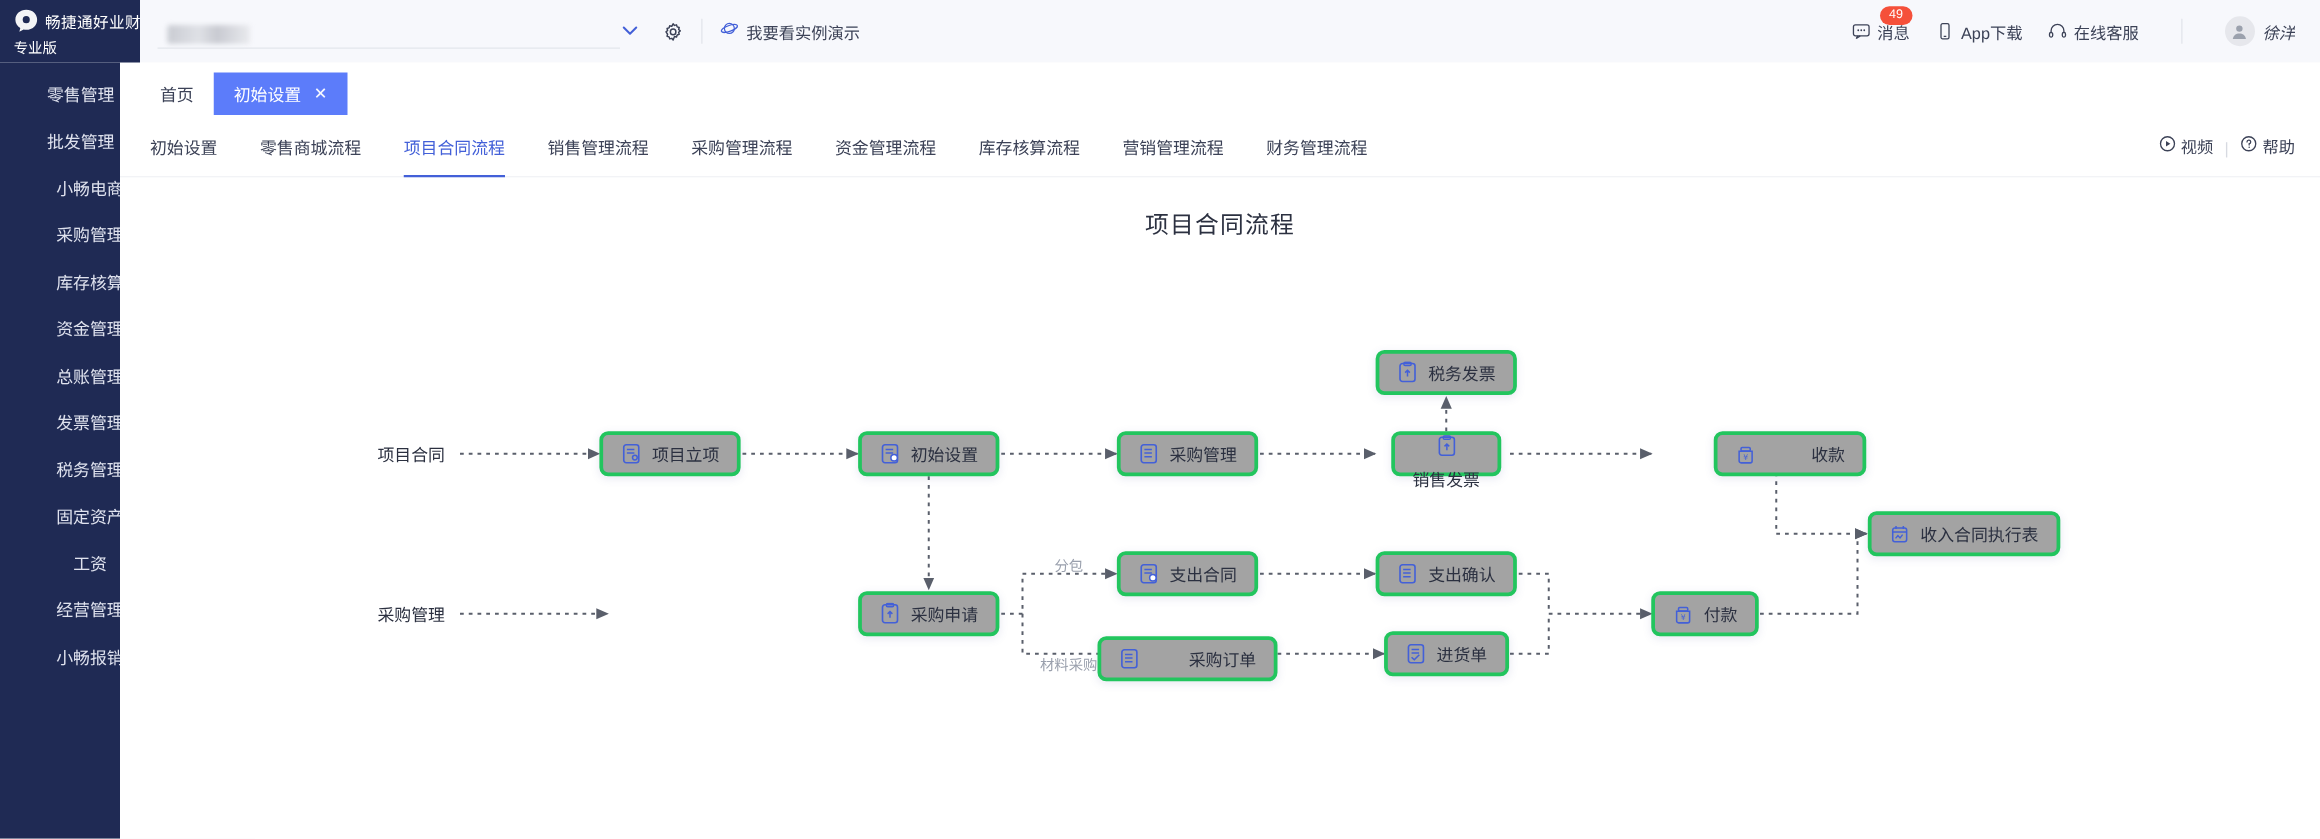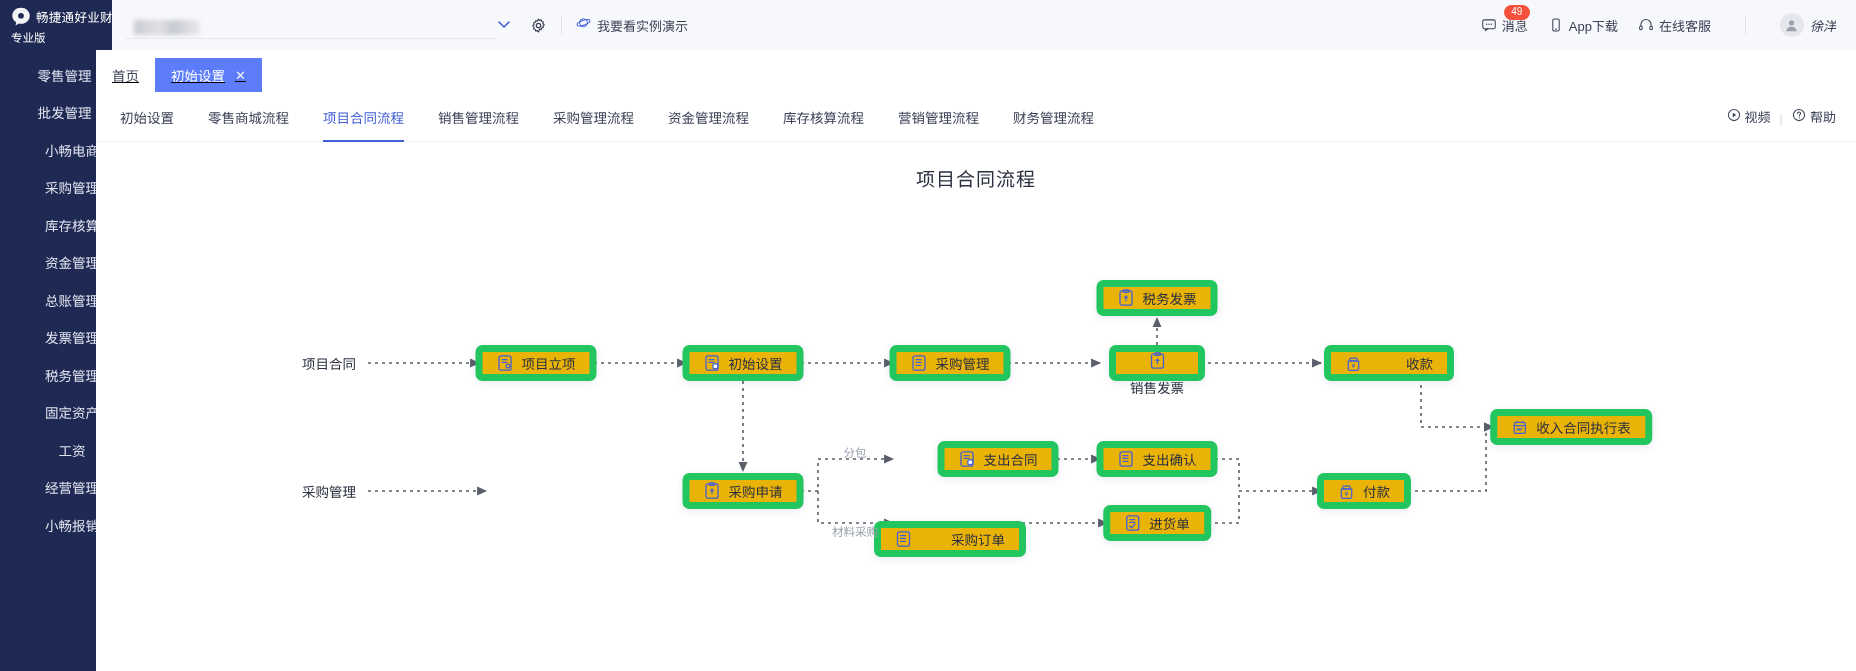--- a/index.html
+++ b/index.html
@@ -54,21 +54,21 @@
   .sidebar { width: 96px; background: #1f2a54; flex: 0 0 96px; padding-top: 6px; }
   .side-item {
     height: 37.5px; display: flex; align-items: center; justify-content: center;
     color: #dfe2ee; font-size: 13.5px; gap: 6px; cursor: pointer; white-space: nowrap; padding-left: 48px;
   }
   .caret { font-size: 9px; color: #dfe2ee; }
 
   .content { flex: 1; background: #f7f8fa; display: flex; flex-direction: column; min-width: 0; }
 
   
-  .tabstrip { height: 42px; background: #fff; display: flex; align-items: flex-end; padding-left: 0; flex: 0 0 42px; text-decoration: underline; }
+  .tabstrip { height: 42px; background: #fff; display: flex; align-items: flex-end; padding-left: 16px; flex: 0 0 42px; }
   .tab { height: 34px; display: flex; align-items: center; padding: 0 16px; font-size: 13.5px; color: #3c4257; cursor: pointer; }
   .tab.active { background: #5c7cfa; color: #fff; }
   .tab .x { margin-left: 10px; font-size: 13px; opacity: .95; }
 
   
   .subtabs {
     height: 50px; background: #fff; display: flex; align-items: center;
     padding: 0 20px 0 24px; border-bottom: 1px solid #eef0f3; flex: 0 0 50px;
   }
   .subtab {
@@ -81,21 +81,21 @@
   .subtabs-right .lnk { display: flex; align-items: center; gap: 4px; cursor: pointer; }
   .sep { color: #d7dae1; }
 
   
   .canvas { flex: 1; background: #fff; position: relative; overflow: hidden; }
   .flow-title { position: absolute; left: 0; right: 0; top: 22px; text-align: center; font-size: 19px; color: #2b3040; letter-spacing: 1px; }
   #flow-svg { position: absolute; inset: 0; width: 100%; height: 100%; }
 
   .node {
     position: absolute; transform: translate(-50%,-50%);
-    background: #eab308; border: 7px solid #22c55e; border-radius: 7px;
+    background: #a3a3a3; border: 3px solid #22c55e; border-radius: 7px;
     box-shadow: 0 2px 7px rgba(86,96,160,.13);
     height: 36px; display: flex; align-items: center; gap: 8px;
     padding: 0 14px; font-size: 13.5px; color: #2b3040; white-space: nowrap; cursor: pointer;
   }
   .node .ic { width: 17px; height: 17px; flex: 0 0 17px; display: flex; align-items: center; justify-content: center; }
   .row-label { position: absolute; transform: translate(-50%,-50%); font-size: 13.5px; color: #2b3040; white-space: nowrap; text-align: right; }
   .edge-label { position: absolute; transform: translate(-50%,-50%); font-size: 11.5px; color: #9aa0ad; white-space: nowrap; }
 </style>
 </head>
 <body>
@@ -380,21 +380,21 @@
             <div class="node" style="left: 1061px; top: 156px;">
               <span class="ic">
                 <svg viewBox="0 0 17 18">
                   <rect x="2.5" y="1.8" width="12" height="14.4" rx="2" fill="none" stroke="#4360d8" stroke-width="1.3"></rect>
       <rect x="5.6" y="0.8" width="5.8" height="2.6" rx="1" fill="none" stroke="#4360d8" stroke-width="1.2"></rect>
       <path d="M8.5 7.2v5M6.6 9.1L8.5 7.2l1.9 1.9" fill="none" stroke="#4360d8" stroke-width="1.2"></path>
                 </svg>
               </span>
               <span>税务发票</span>
             </div>
-            <div class="node" style="left: 1293px; top: 221px; gap: 44px;">
+            <div class="node" style="left: 1336px; top: 221px; gap: 44px;">
               <span class="ic">
                 <svg viewBox="0 0 17 18" width="17" height="17">
       <path d="M3 6.4h11v8.2a1.6 1.6 0 0 1-1.6 1.6H4.6A1.6 1.6 0 0 1 3 14.6z" fill="none" stroke="#4360d8" stroke-width="1.3"></path>
       <rect x="4.6" y="3.2" width="7.8" height="3" rx="1" fill="none" stroke="#4360d8" stroke-width="1.3"></rect>
       <text x="8.5" y="13.4" font-size="6.6" fill="#4360d8" text-anchor="middle" font-family="DejaVu Sans">¥</text>
                 </svg>
               </span>
               <span>收款</span>
             </div>
             <div class="node" style="left: 1475px; top: 285px;">
@@ -412,21 +412,21 @@
             <div class="node" style="left: 647px; top: 349px;">
               <span class="ic">
                 <svg viewBox="0 0 17 18">
                   <rect x="2.5" y="1.8" width="12" height="14.4" rx="2" fill="none" stroke="#4360d8" stroke-width="1.3"></rect>
       <rect x="5.6" y="0.8" width="5.8" height="2.6" rx="1" fill="none" stroke="#4360d8" stroke-width="1.2"></rect>
       <path d="M8.5 7.2v5M6.6 9.1L8.5 7.2l1.9 1.9" fill="none" stroke="#4360d8" stroke-width="1.2"></path>
                 </svg>
               </span>
               <span>采购申请</span>
             </div>
-            <div class="node" style="left: 902px; top: 317px; align-items: center;">
+            <div class="node" style="left: 854px; top: 317px; align-items: center;">
               <span class="ic">
                 <svg viewBox="0 0 17 18">
                   <rect x="2.5" y="1.8" width="12" height="14.4" rx="2" fill="none" stroke="#4360d8" stroke-width="1.3"></rect>
                   <line x1="5" y1="5.6" x2="11" y2="5.6" stroke="#4360d8" stroke-width="1.2"></line>
                   <line x1="5" y1="8.4" x2="11" y2="8.4" stroke="#4360d8" stroke-width="1.2"></line>
                   <circle cx="11.8" cy="12.2" r="2.6" fill="#fff" stroke="#4360d8" stroke-width="1.2"></circle>
                 </svg>
               </span>
               <span>支出合同</span>
             </div>
@@ -434,21 +434,21 @@
               <span class="ic">
                 <svg viewBox="0 0 17 18">
                   <rect x="2.5" y="1.8" width="12" height="14.4" rx="2" fill="none" stroke="#4360d8" stroke-width="1.3"></rect>
                   <line x1="5" y1="5.6" x2="11" y2="5.6" stroke="#4360d8" stroke-width="1.2"></line>
                   <line x1="5" y1="8.4" x2="11" y2="8.4" stroke="#4360d8" stroke-width="1.2"></line>
                   <path d="M5 11.4l6 0" stroke="#4360d8" stroke-width="1.2"></path>
                 </svg>
               </span>
               <span>支出确认</span>
             </div>
-            <div class="node" style="left: 854px; top: 397px; gap: 39px;">
+            <div class="node" style="left: 854px; top: 385px; gap: 39px;">
               <span class="ic">
                 <svg viewBox="0 0 17 18">
                   <rect x="2.5" y="1.8" width="12" height="14.4" rx="2" fill="none" stroke="#4360d8" stroke-width="1.3"></rect>
                   <line x1="5" y1="5.6" x2="11" y2="5.6" stroke="#4360d8" stroke-width="1.2"></line>
                   <line x1="5" y1="8.4" x2="11" y2="8.4" stroke="#4360d8" stroke-width="1.2"></line>
                   <path d="M5 11.4l6 0" stroke="#4360d8" stroke-width="1.2"></path>
                 </svg>
               </span>
               <span>采购订单</span>
             </div>

